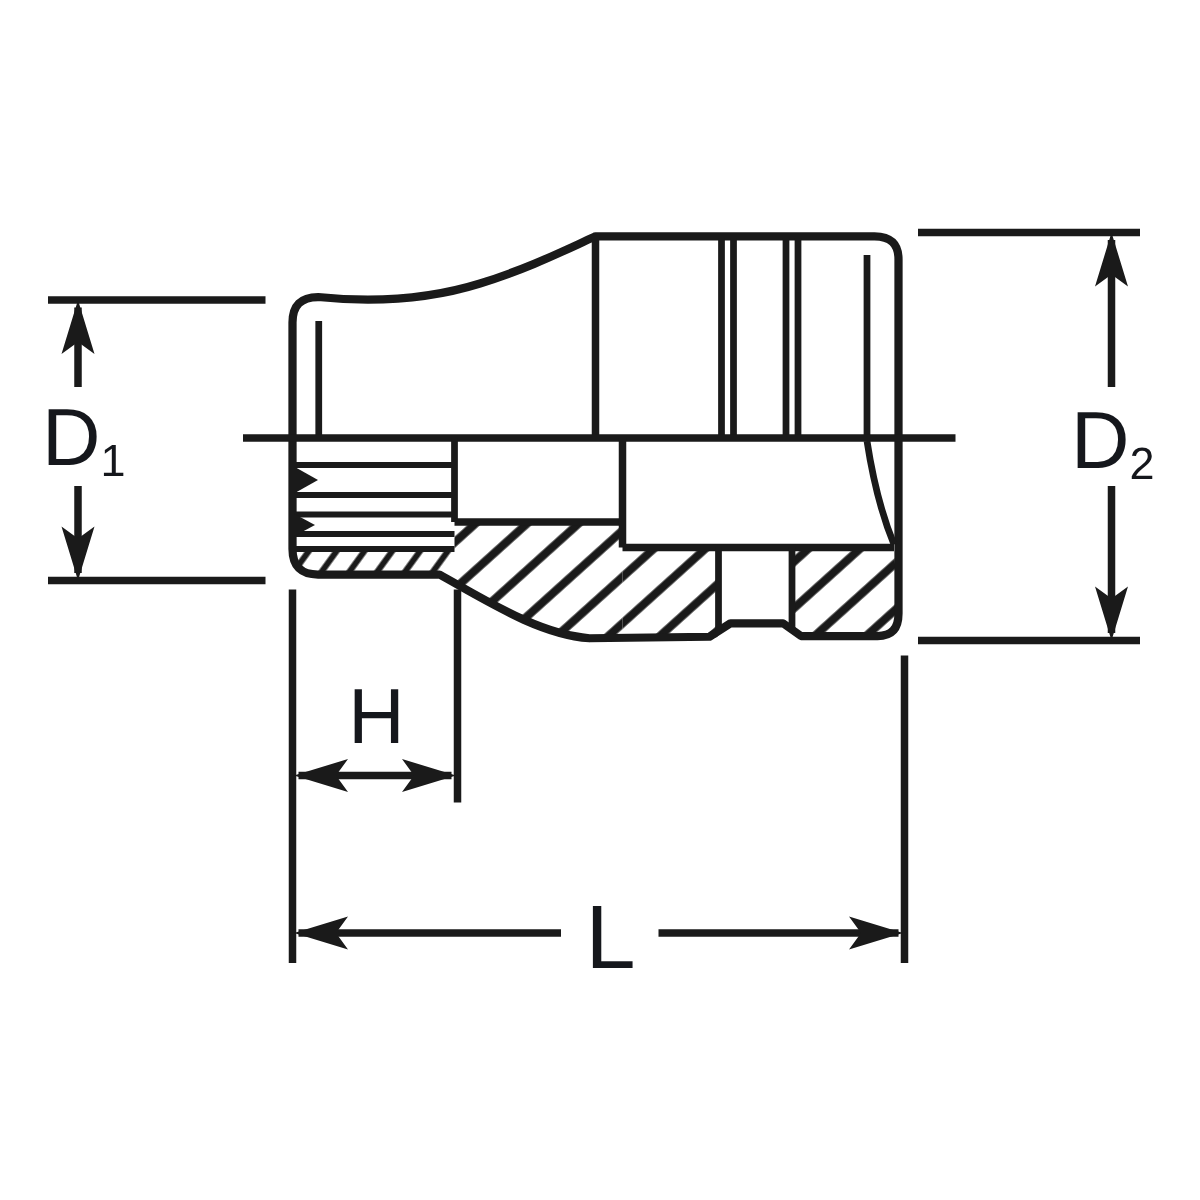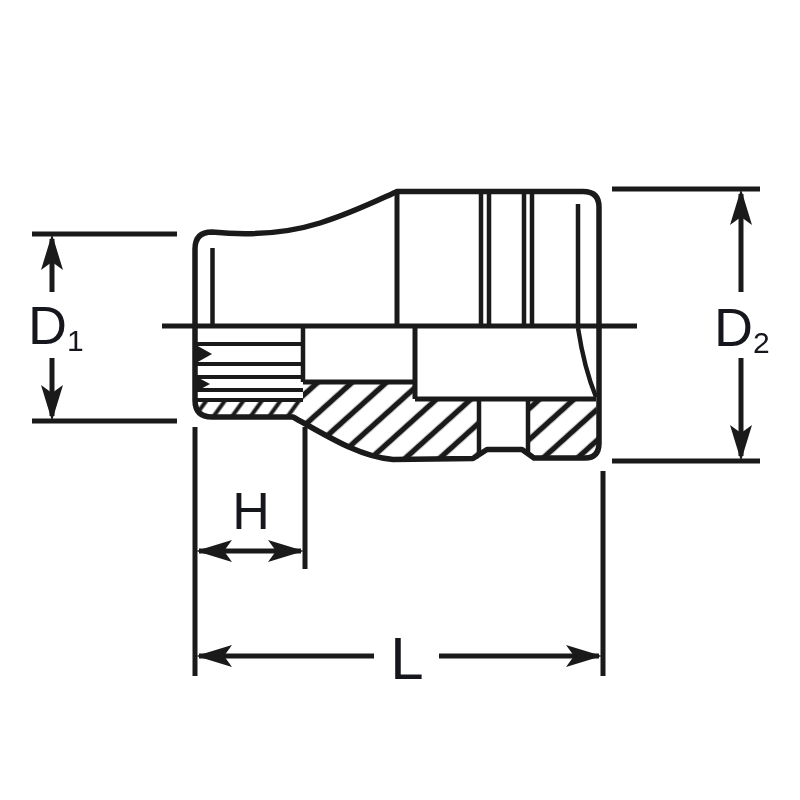--- a/index.html
+++ b/index.html
@@ -7,21 +7,21 @@
     --line:#1a1a1a;
     --ink:#15171c;
   }
   html,body{margin:0;padding:0;}
   body{
     width:800px;height:800px;
     background:var(--bg);
     font-family:"Liberation Sans", sans-serif;
     overflow:hidden;
   }
-  .stage{width:800px;height:604px;margin-top:34px;}
+  .stage{width:800px;height:604px;}
   svg{display:block;}
   .ln{stroke:var(--line);fill:none;stroke-linecap:butt;stroke-linejoin:round;}
   .w55{stroke-width:5.5;}
   .w5{stroke-width:5;}
   .w45{stroke-width:4.5;}
   .w4{stroke-width:4;}
   .fl{fill:var(--line);stroke:none;}
   .lbl{fill:var(--ink);font-family:"Liberation Sans", sans-serif;}
   .lbl-big{font-size:54px;}
   .lbl-sub{font-size:30px;}

